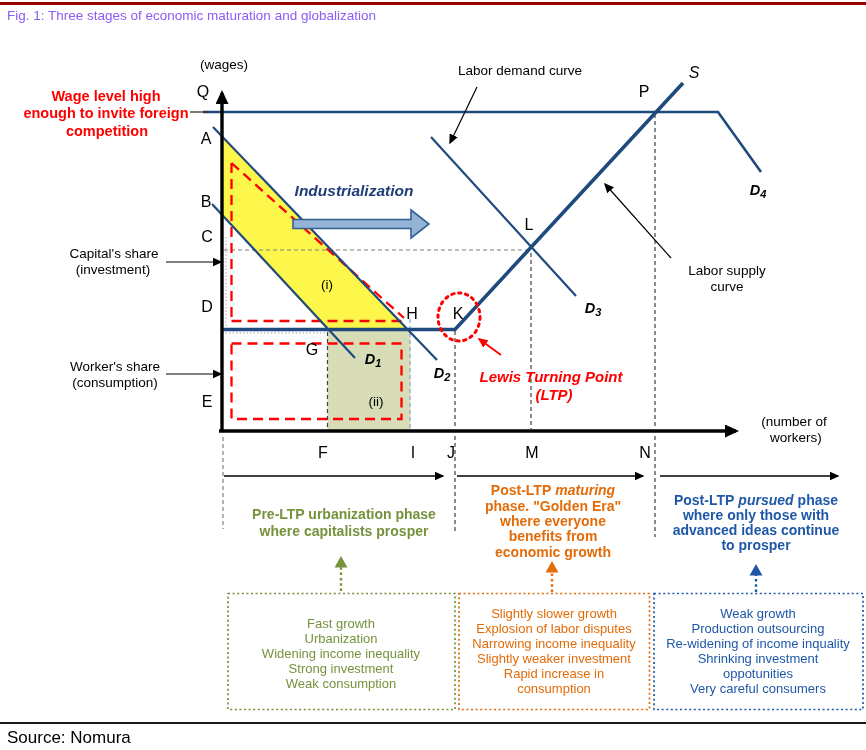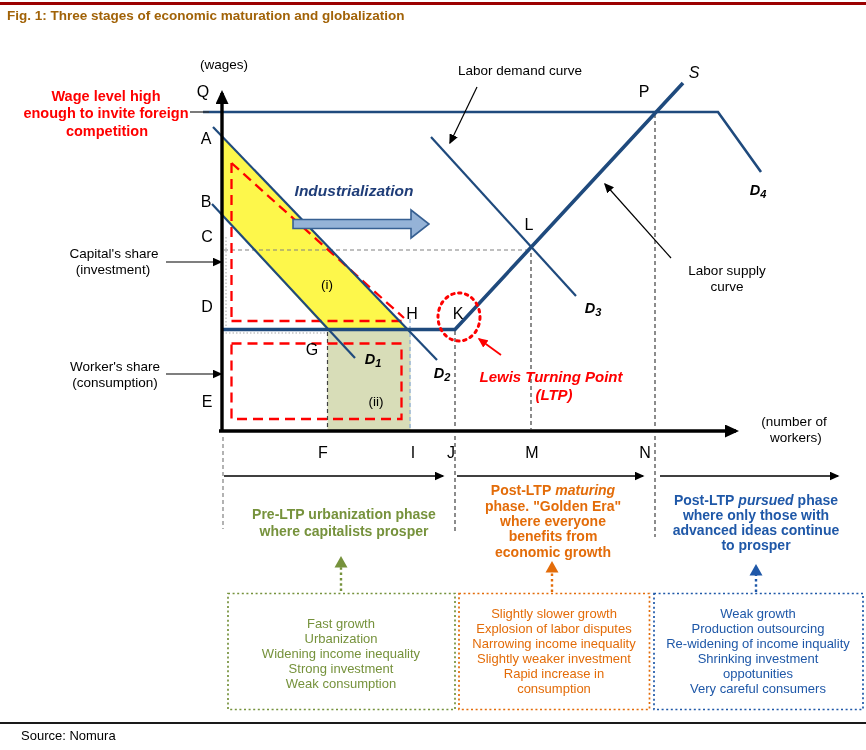--- a/index.html
+++ b/index.html
@@ -1,21 +1,21 @@
 <!DOCTYPE html>
 <html><head>
 <meta charset="utf-8">
 <style>
   html,body{margin:0;padding:0;background:#ffffff;}
   .page{position:relative;width:866px;height:750px;background:#fff;overflow:hidden;
         font-family:"Liberation Sans",sans-serif;}
   .top-rule{position:absolute;left:0;top:2px;width:866px;height:3px;background:#9b0000;}
-  .fig-title{position:absolute;left:7px;top:8px;font-size:13.5px;font-weight:bold;color:#a16207;}
+  .fig-title{position:absolute;left:7px;top:8px;font-size:13.5px;font-weight:normal;color:#8b5cf6;}
   .bottom-rule{position:absolute;left:0;top:722px;width:866px;height:2px;background:#1a1a1a;}
-  .source{position:absolute;left:21px;top:728px;font-size:13px;color:#000;}
+  .source{position:absolute;left:7px;top:728px;font-size:17px;color:#000;}
   svg{position:absolute;left:0;top:0;}
   text{font-family:"Liberation Sans",sans-serif;fill:#000;}
   .pt{font-size:16px;}
   .lbl{font-size:13.5px;}
   .dlab{font-size:14.5px;font-style:italic;font-weight:bold;}
   .dsub{font-size:11px;font-style:italic;font-weight:bold;}
   .redtxt{font-size:14.5px;font-weight:bold;fill:#fe0000;}
   .ltp{font-size:15px;font-weight:bold;font-style:italic;fill:#fe0000;}
   .indus{font-size:15.5px;font-weight:bold;font-style:italic;fill:#1f3d78;}
   .phase-pre{font-size:14px;font-weight:bold;fill:#76923c;}

